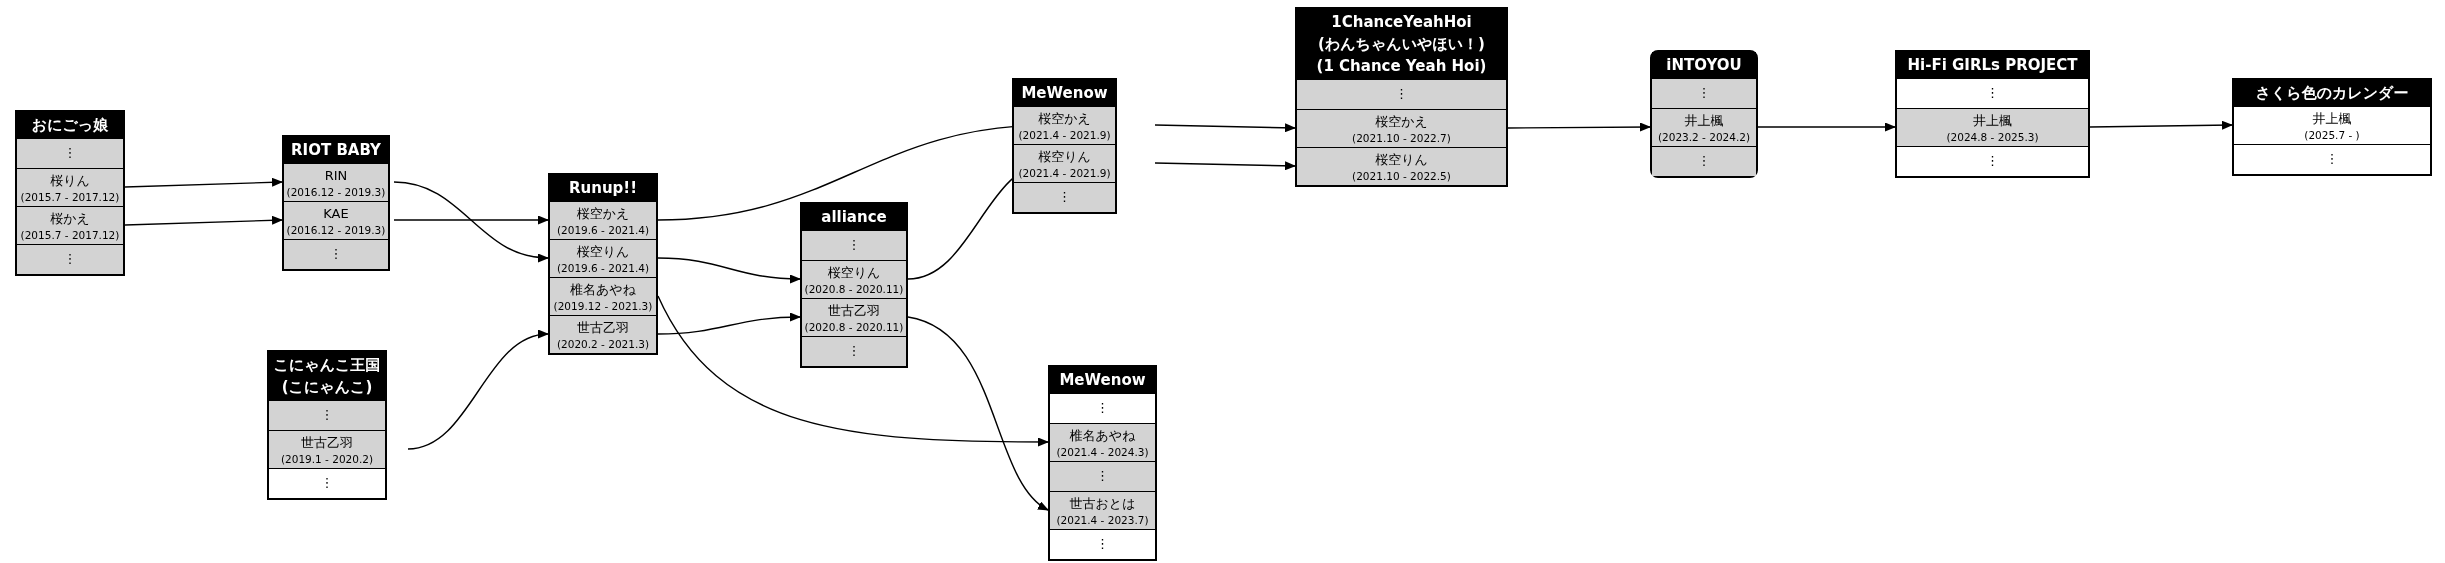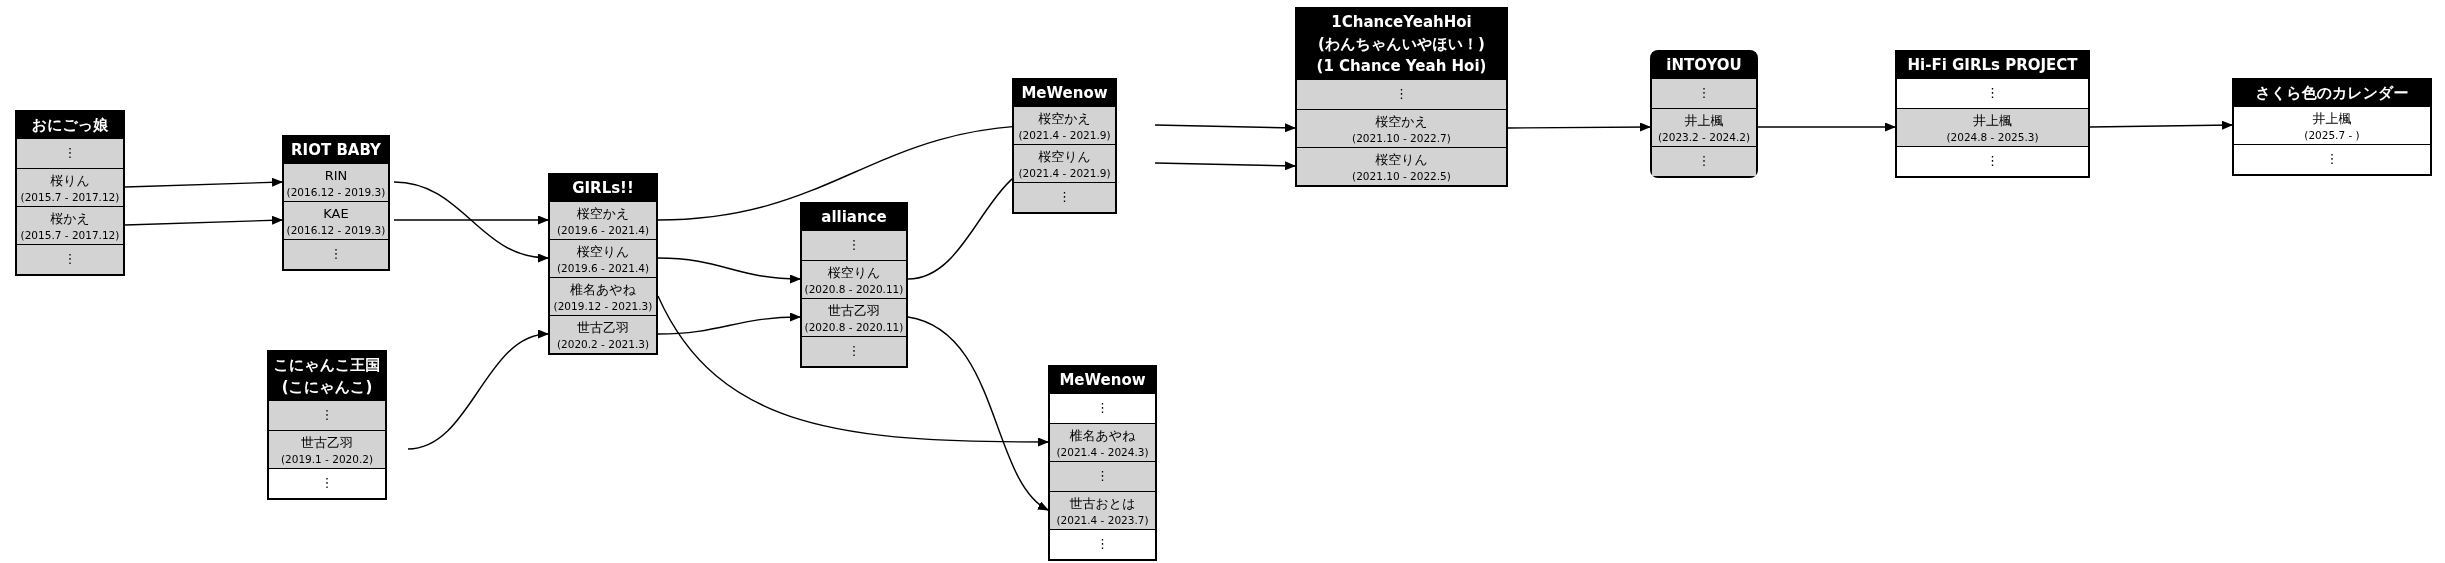--- a/index.html
+++ b/index.html
@@ -81,21 +81,21 @@
         <div class="member-dates">(2016.12 - 2019.3)</div>
       </div>
       <div class="row member gray">
         <div class="member-name">KAE</div>
         <div class="member-dates">(2016.12 - 2019.3)</div>
       </div>
       <div class="row dots gray">⋮</div>
     </div>
     <div class="group" style="left: 548px; top: 173px; width: 110px;">
       <div class="group-title">
-        <div class="title-line">GIRLs!!</div>
+        <div class="title-line">Runup!!</div>
       </div>
       <div class="row member gray">
         <div class="member-name">桜空かえ</div>
         <div class="member-dates">(2019.6 - 2021.4)</div>
       </div>
       <div class="row member gray">
         <div class="member-name">桜空りん</div>
         <div class="member-dates">(2019.6 - 2021.4)</div>
       </div>
       <div class="row member gray">

